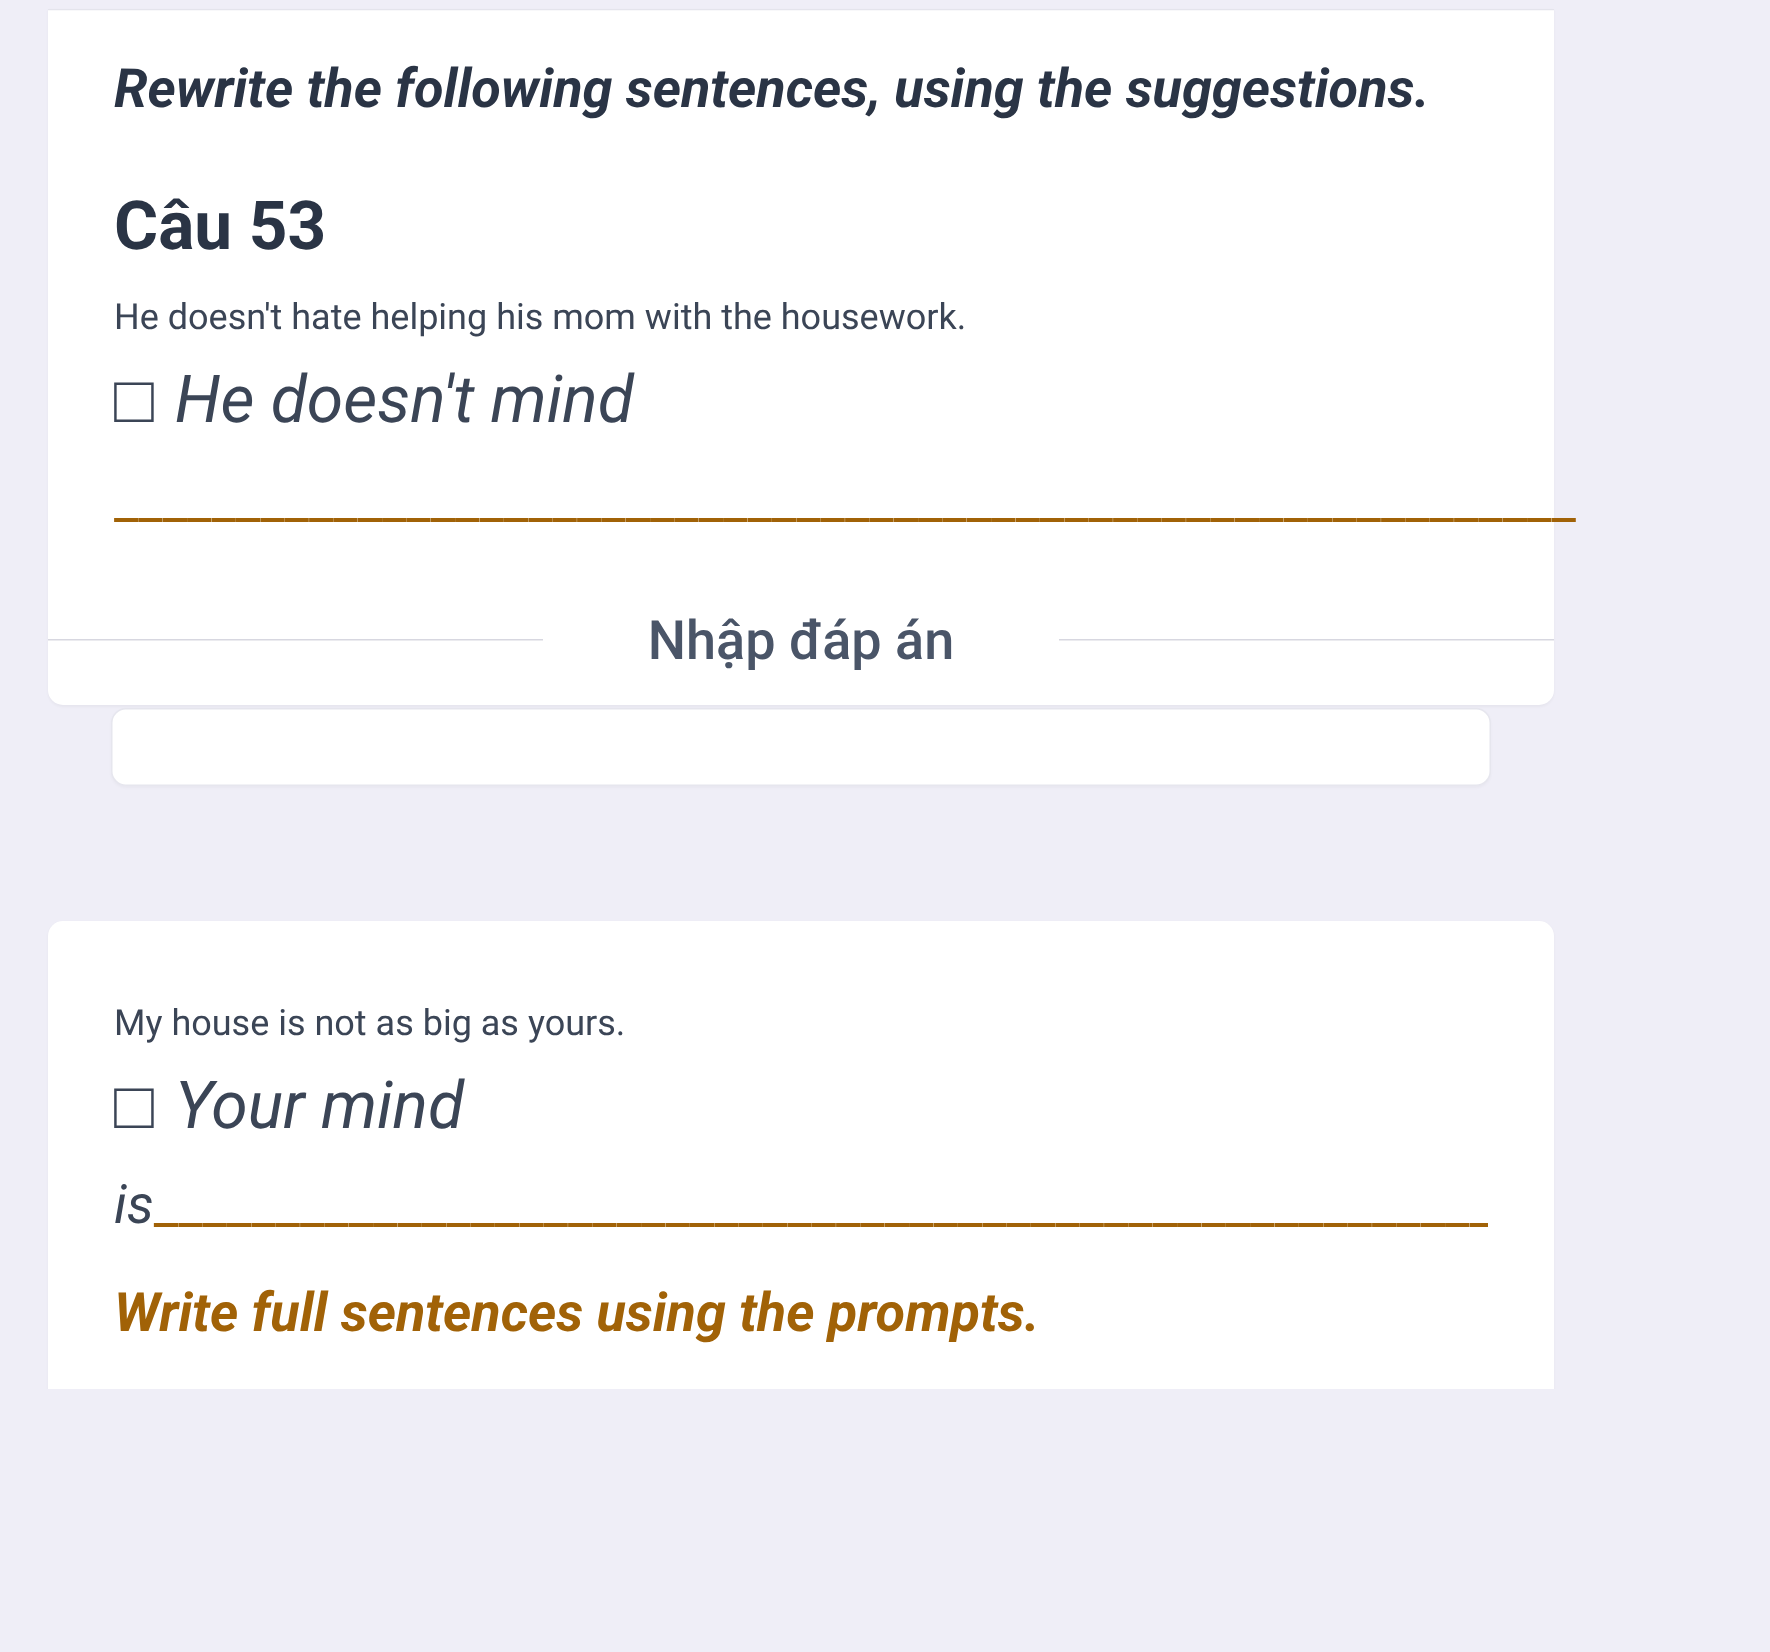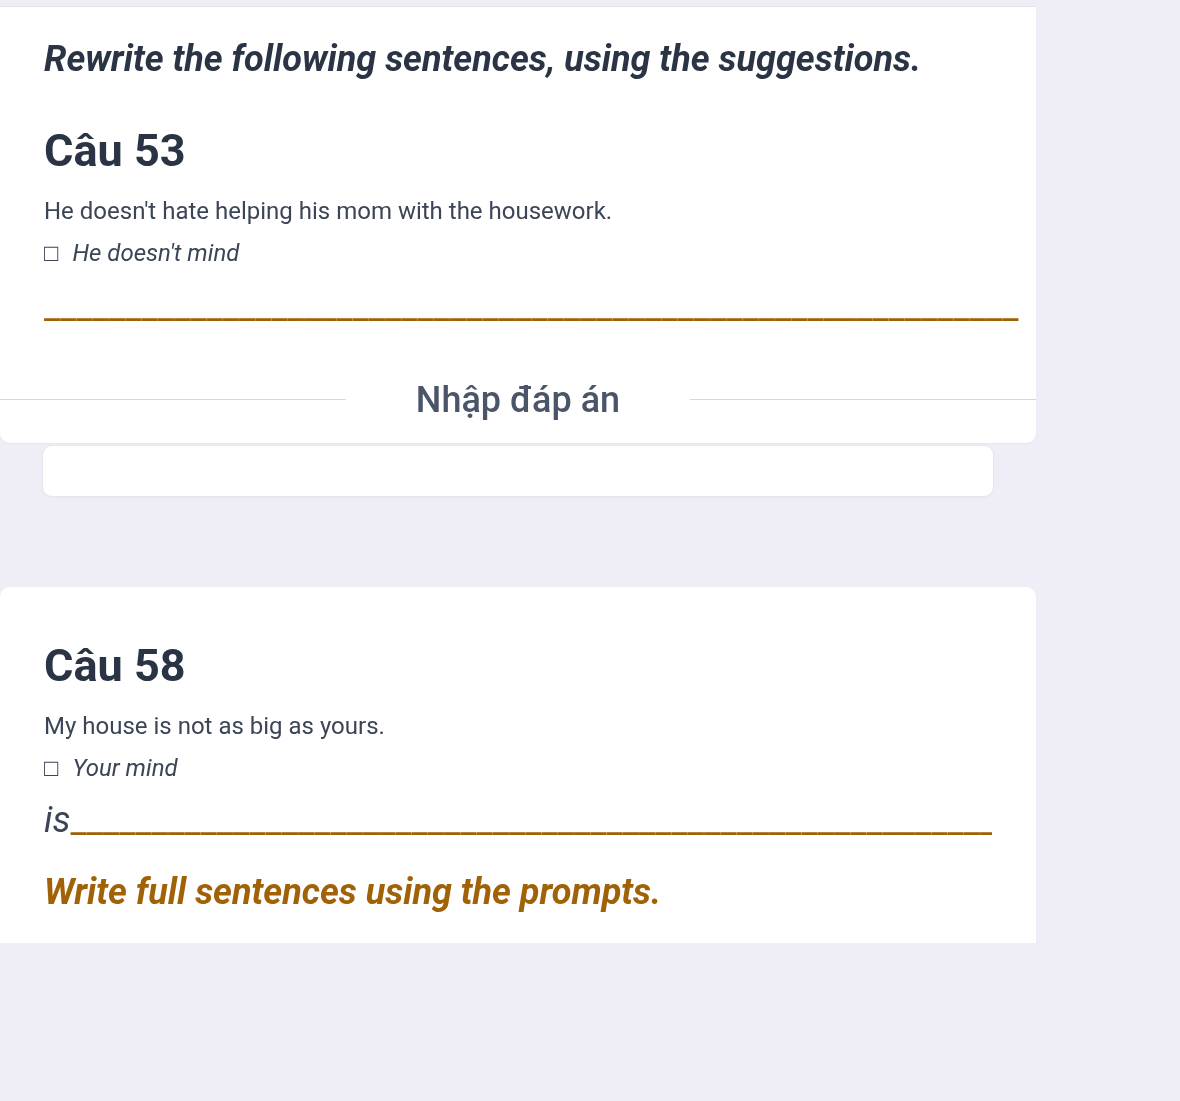--- a/index.html
+++ b/index.html
@@ -4,20 +4,21 @@
 <style>
   * { box-sizing: border-box; margin: 0; padding: 0; }
   html, body {
     width: 1180px;
     font-family: -apple-system, BlinkMacSystemFont, "Segoe UI", Roboto, Arial, sans-serif;
     background: #efeef7;
     color: #2a3445;
   }
   .page {
     width: 1036px;
+    padding-left: 32px;
   }
   .card {
     background: #ffffff;
     border-radius: 10px;
     margin: 0 0 90px 0;
     padding: 30px 44px 0 44px;
     position: relative;
     box-shadow: 0 1px 2px rgba(0,0,0,0.04);
   }
   .card.top {
@@ -40,21 +41,21 @@
     margin-bottom: 18px;
   }
   .q-sentence {
     font-size: 24px;
     font-weight: 400;
     color: #3b4556;
     line-height: 1.35;
     margin-bottom: 10px;
   }
   .q-hint {
-    font-size: 24px;
+    font-size: 44px;
     font-style: italic;
     color: #3b4556;
     line-height: 1.35;
     margin-bottom: 10px;
     display: inline;
   }
   .q-hint .box {
     font-style: normal;
     display: inline-block;
     margin-right: 14px;
@@ -153,21 +154,20 @@
       <div class="answer-label">Nhập đáp án</div>
       <div class="line right"></div>
     </div>
   </div>
 
   <div style="margin:-88px 40px 90px 40px;">
     <div class="input-stub"></div>
   </div>
 
   <div class="card bottom">
-    <div class="q-number">Câu 58</div>
     <div class="q-sentence">My house is not as big as yours.</div>
     <div class="hint-row">
       <span class="q-hint">
         <span class="box">□</span><span>Your mind</span>
       </span>
     </div>
     <div style="white-space:nowrap; overflow:hidden;">
       <span class="inline-is">is</span><span class="blank-line">___________________________________________________________________</span>
     </div>
     <div class="instruction2">Write full sentences using the prompts.</div>

